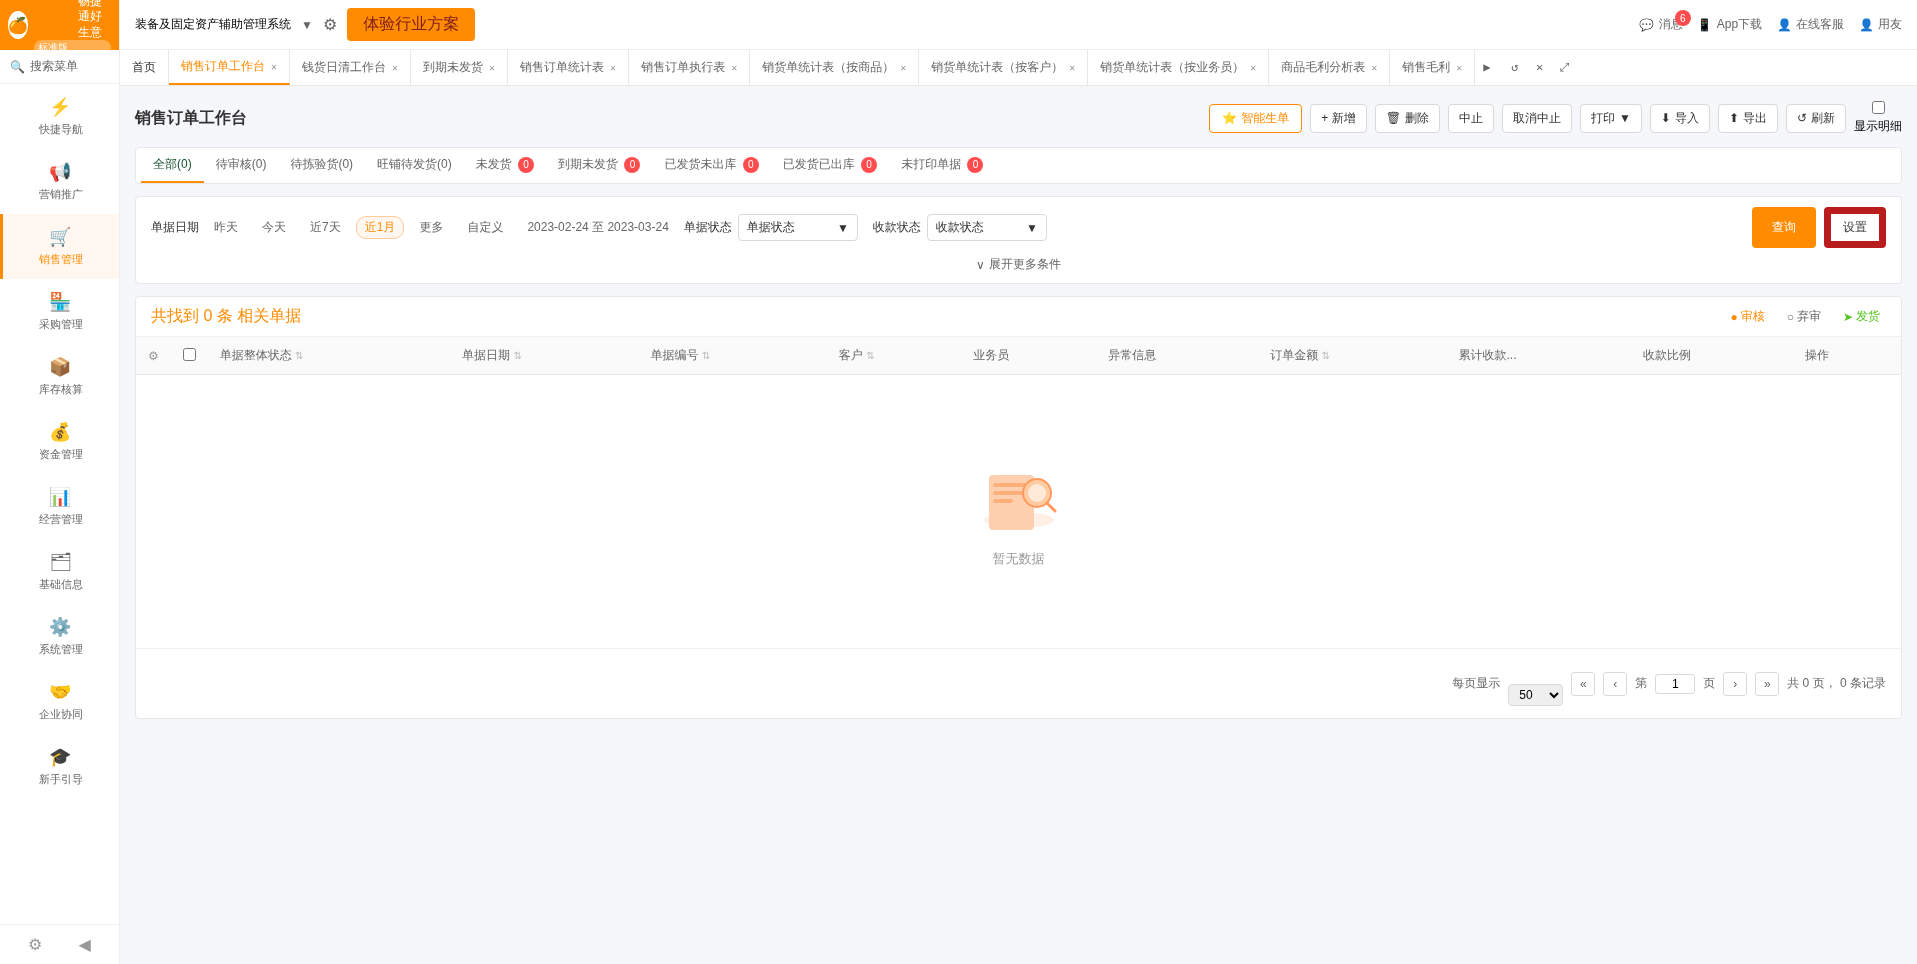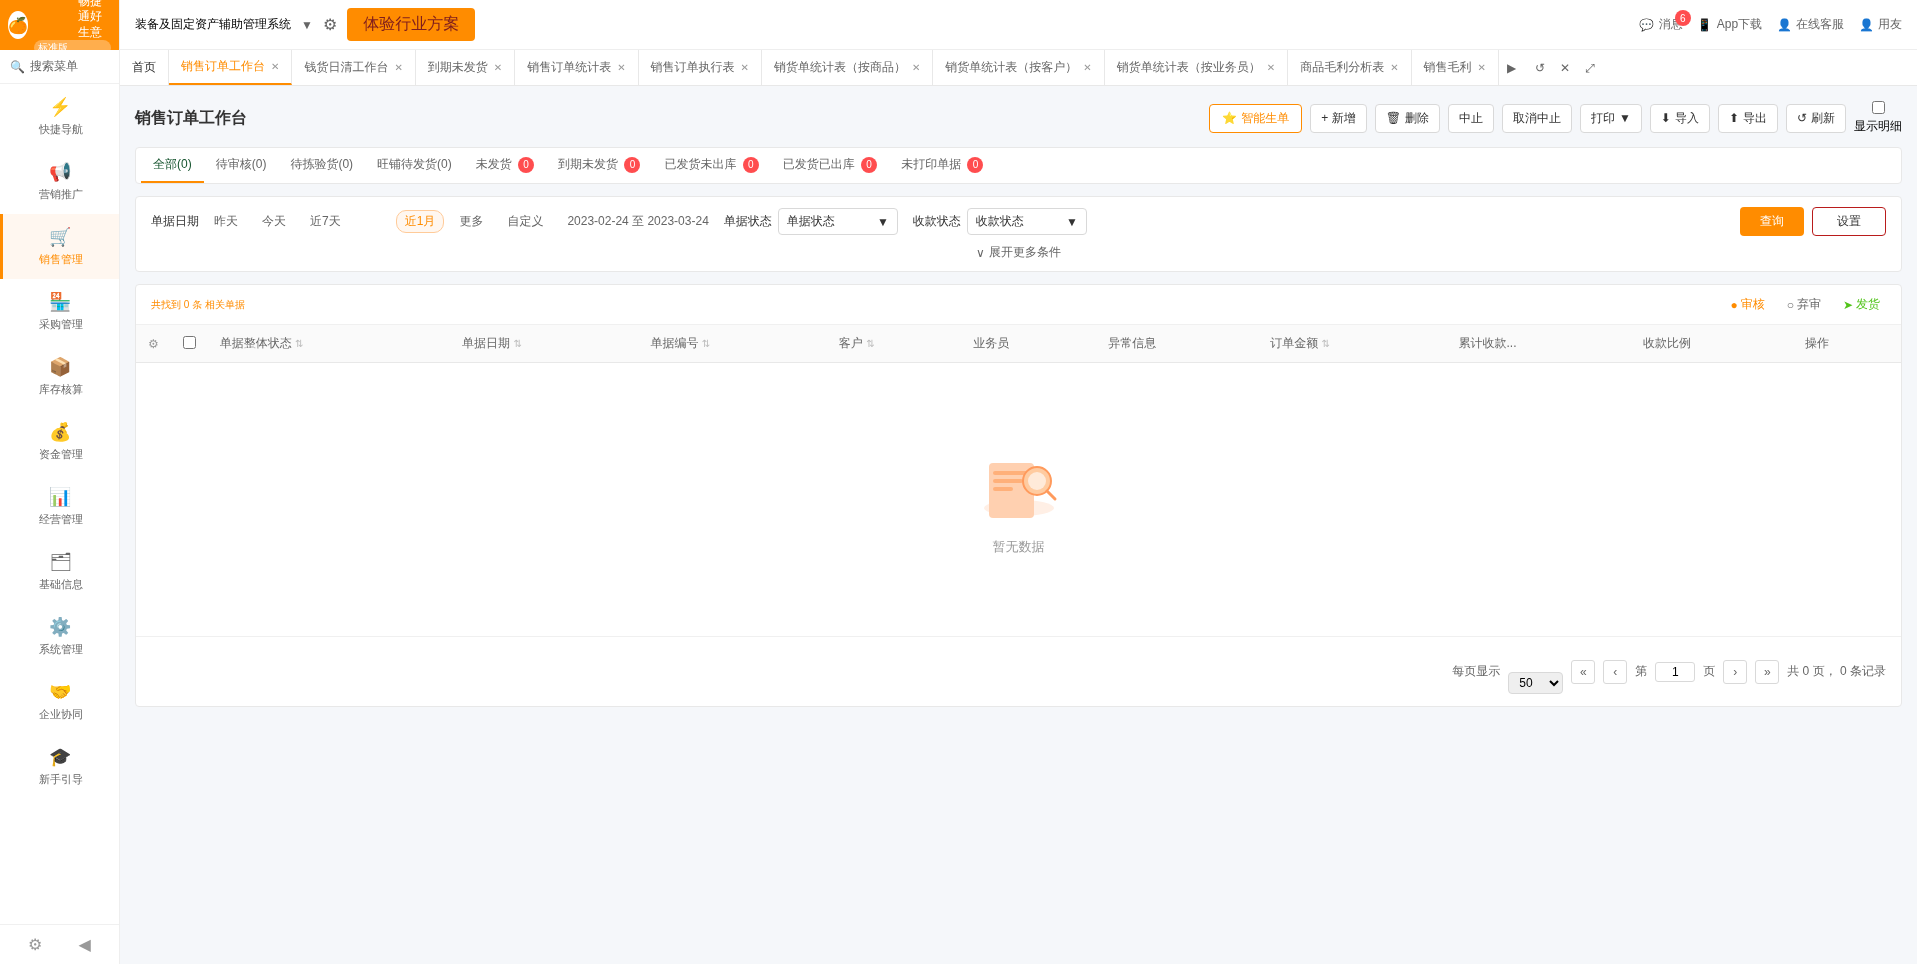--- a/index.html
+++ b/index.html
@@ -27,21 +27,21 @@
     .topbar { height: 50px; background: #fff; display: flex; align-items: center; padding: 0 15px; border-bottom: 1px solid #eee; gap: 10px; }
     .topbar-title-text { font-weight: normal; }
     .topbar-dropdown { cursor: pointer; color: #666; font-size: 12px; }
     .topbar-settings { cursor: pointer; color: #666; font-size: 16px; }
     .topbar-btn { background: #ff8c00; color: #7f1d1d; border: none; padding: 6px 16px; border-radius: 4px; cursor: pointer; font-size: 16px; }
     .topbar-actions { display: flex; align-items: center; gap: 15px; margin-left: auto; }
     .topbar-action { display: flex; align-items: center; gap: 4px; cursor: pointer; color: #666; font-size: 12px; position: relative; }
     .topbar-badge { position: absolute; top: -6px; right: -8px; background: #ff4d4f; color: #fff; border-radius: 50%; width: 16px; height: 16px; font-size: 10px; display: flex; align-items: center; justify-content: center; }
 
     
-    .tabbar { height: 36px; background: #fff; display: flex; align-items: stretch; border-bottom: 1px solid #e8e8e8; overflow: hidden; }
+    .tabbar { height: 36px; background: #fff; display: flex; align-items: stretch; border-bottom: 1px solid #e8e8e8; overflow: hidden; font-family: Liberation Mono, monospace; }
     .tab-item { display: flex; align-items: center; padding: 0 12px; cursor: pointer; color: #666; font-size: 12px; border-right: 1px solid #e8e8e8; white-space: nowrap; gap: 6px; position: relative; }
     .tab-item.active { background: #fff; color: #ff8c00; border-bottom: 2px solid #ff8c00; }
     .tab-item .tab-close { color: #999; font-size: 10px; cursor: pointer; }
     .tab-item.home { color: #333; }
     .tab-more { display: flex; align-items: center; padding: 0 8px; cursor: pointer; color: #666; }
     .tab-controls { display: flex; align-items: center; padding: 0 5px; gap: 3px; }
     .tab-ctrl-btn { width: 22px; height: 22px; display: flex; align-items: center; justify-content: center; cursor: pointer; color: #666; border-radius: 3px; }
 
     
     .content { flex: 1; overflow-y: auto; padding: 15px; background: #f5f7fa; }
@@ -59,31 +59,31 @@
     .sub-tab.active { color: #14532d; border-bottom-color: #ff8c00; }
     .sub-tab .badge { background: #ff4d4f; color: #fff; border-radius: 50%; width: 16px; height: 16px; font-size: 10px; display: inline-flex; align-items: center; justify-content: center; margin-left: 3px; }
 
     
     .filter-bar { background: #fff; padding: 10px 15px; border-radius: 4px; margin-bottom: 12px; border: 1px solid #e8e8e8; }
     .filter-row { display: flex; align-items: center; gap: 15px; flex-wrap: wrap; }
     .filter-item { display: flex; align-items: center; gap: 6px; }
     .filter-label { color: #333; font-size: 12px; white-space: nowrap; }
     .filter-dates { display: flex; gap: 6px; align-items: center; }
     .filter-date-btn { padding: 2px 8px; border-radius: 3px; cursor: pointer; font-size: 12px; color: #666; border: 1px solid transparent; }
-    .filter-date-btn.active { color: #ff8c00; background: #fff7f0; border-color: #ffcb99; border-radius: 10px; margin-left: 40px; }
+    .filter-date-btn.active { color: #ff8c00; background: #fff7f0; border-color: #ffcb99; border-radius: 10px; }
     .filter-date-range { color: #666; font-size: 12px; }
     .filter-select { border: 1px solid #d9d9d9; border-radius: 4px; padding: 4px 8px; font-size: 12px; color: #333; min-width: 120px; display: flex; align-items: center; justify-content: space-between; cursor: pointer; background: #fff; }
     .filter-expand { display: flex; align-items: center; gap: 4px; color: #666; cursor: pointer; font-size: 12px; justify-content: center; margin-top: 8px; }
     .btn-query { background: #ff8c00; color: #fff; border: none; padding: 5px 20px; border-radius: 4px; cursor: pointer; font-size: 12px; }
-    .btn-setting { background: #fff; border: 1px solid #b91c1c; color: #333; padding: 5px 24px; border-radius: 4px; cursor: pointer; font-size: 12px; }
+    .btn-setting { background: #fff; border: 7px solid #b91c1c; color: #333; padding: 5px 12px; border-radius: 4px; cursor: pointer; font-size: 12px; }
 
     
     .table-container { background: #fff; border-radius: 4px; border: 1px solid #e8e8e8; overflow: hidden; }
     .table-toolbar { display: flex; align-items: center; justify-content: space-between; padding: 8px 15px; border-bottom: 1px solid #f0f0f0; }
-    .table-info { font-size: 10px; color: #666; }
+    .table-info { font-size: 16px; color: #666; }
     .table-info span { color: #ff8c00; }
     .table-toolbar-actions { display: flex; align-items: center; gap: 10px; }
     .toolbar-action-btn { display: flex; align-items: center; gap: 3px; font-size: 12px; color: #666; cursor: pointer; padding: 3px 6px; border-radius: 3px; }
     .toolbar-action-btn.audit { color: #ff8c00; }
     .toolbar-action-btn.cancel { color: #666; }
     .toolbar-action-btn.ship { color: #52c41a; }
     table { width: 100%; border-collapse: collapse; }
     thead tr { background: #fafafa; }
     th { padding: 10px 12px; text-align: left; font-size: 12px; font-weight: normal; color: #666; border-bottom: 1px solid #e8e8e8; white-space: nowrap; }
     td { padding: 10px 12px; font-size: 12px; color: #333; border-bottom: 1px solid #f0f0f0; }

